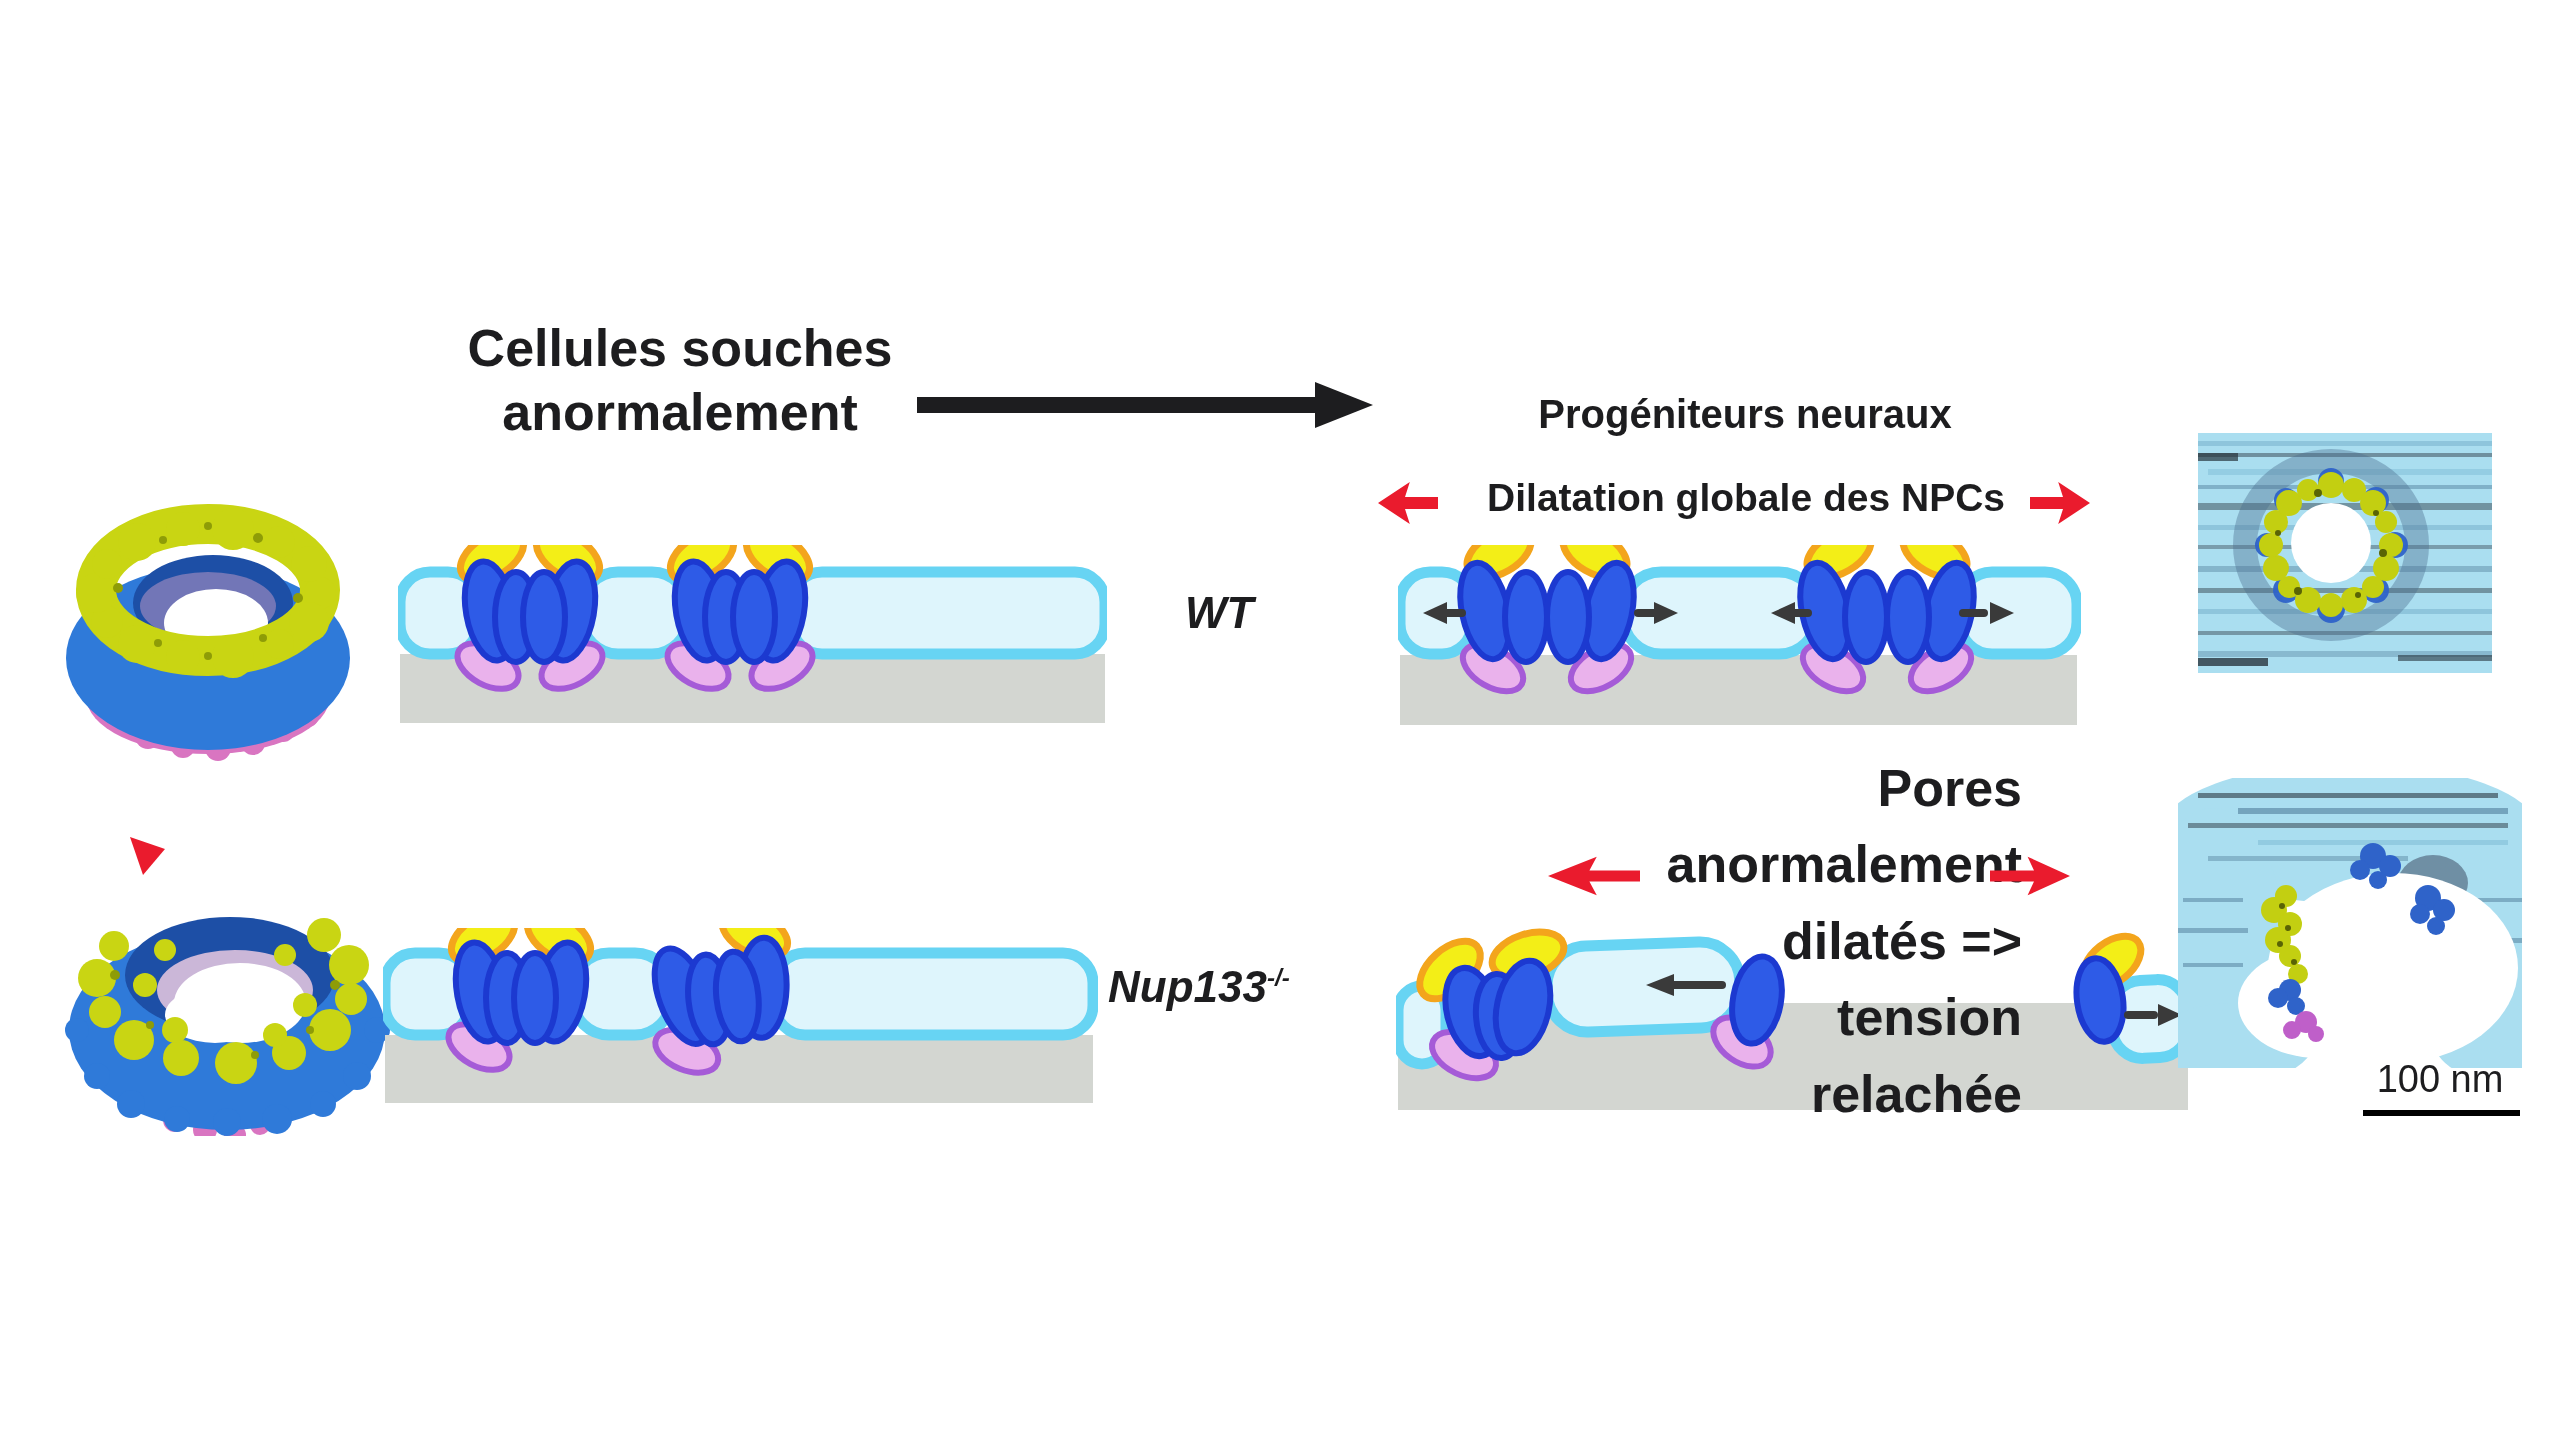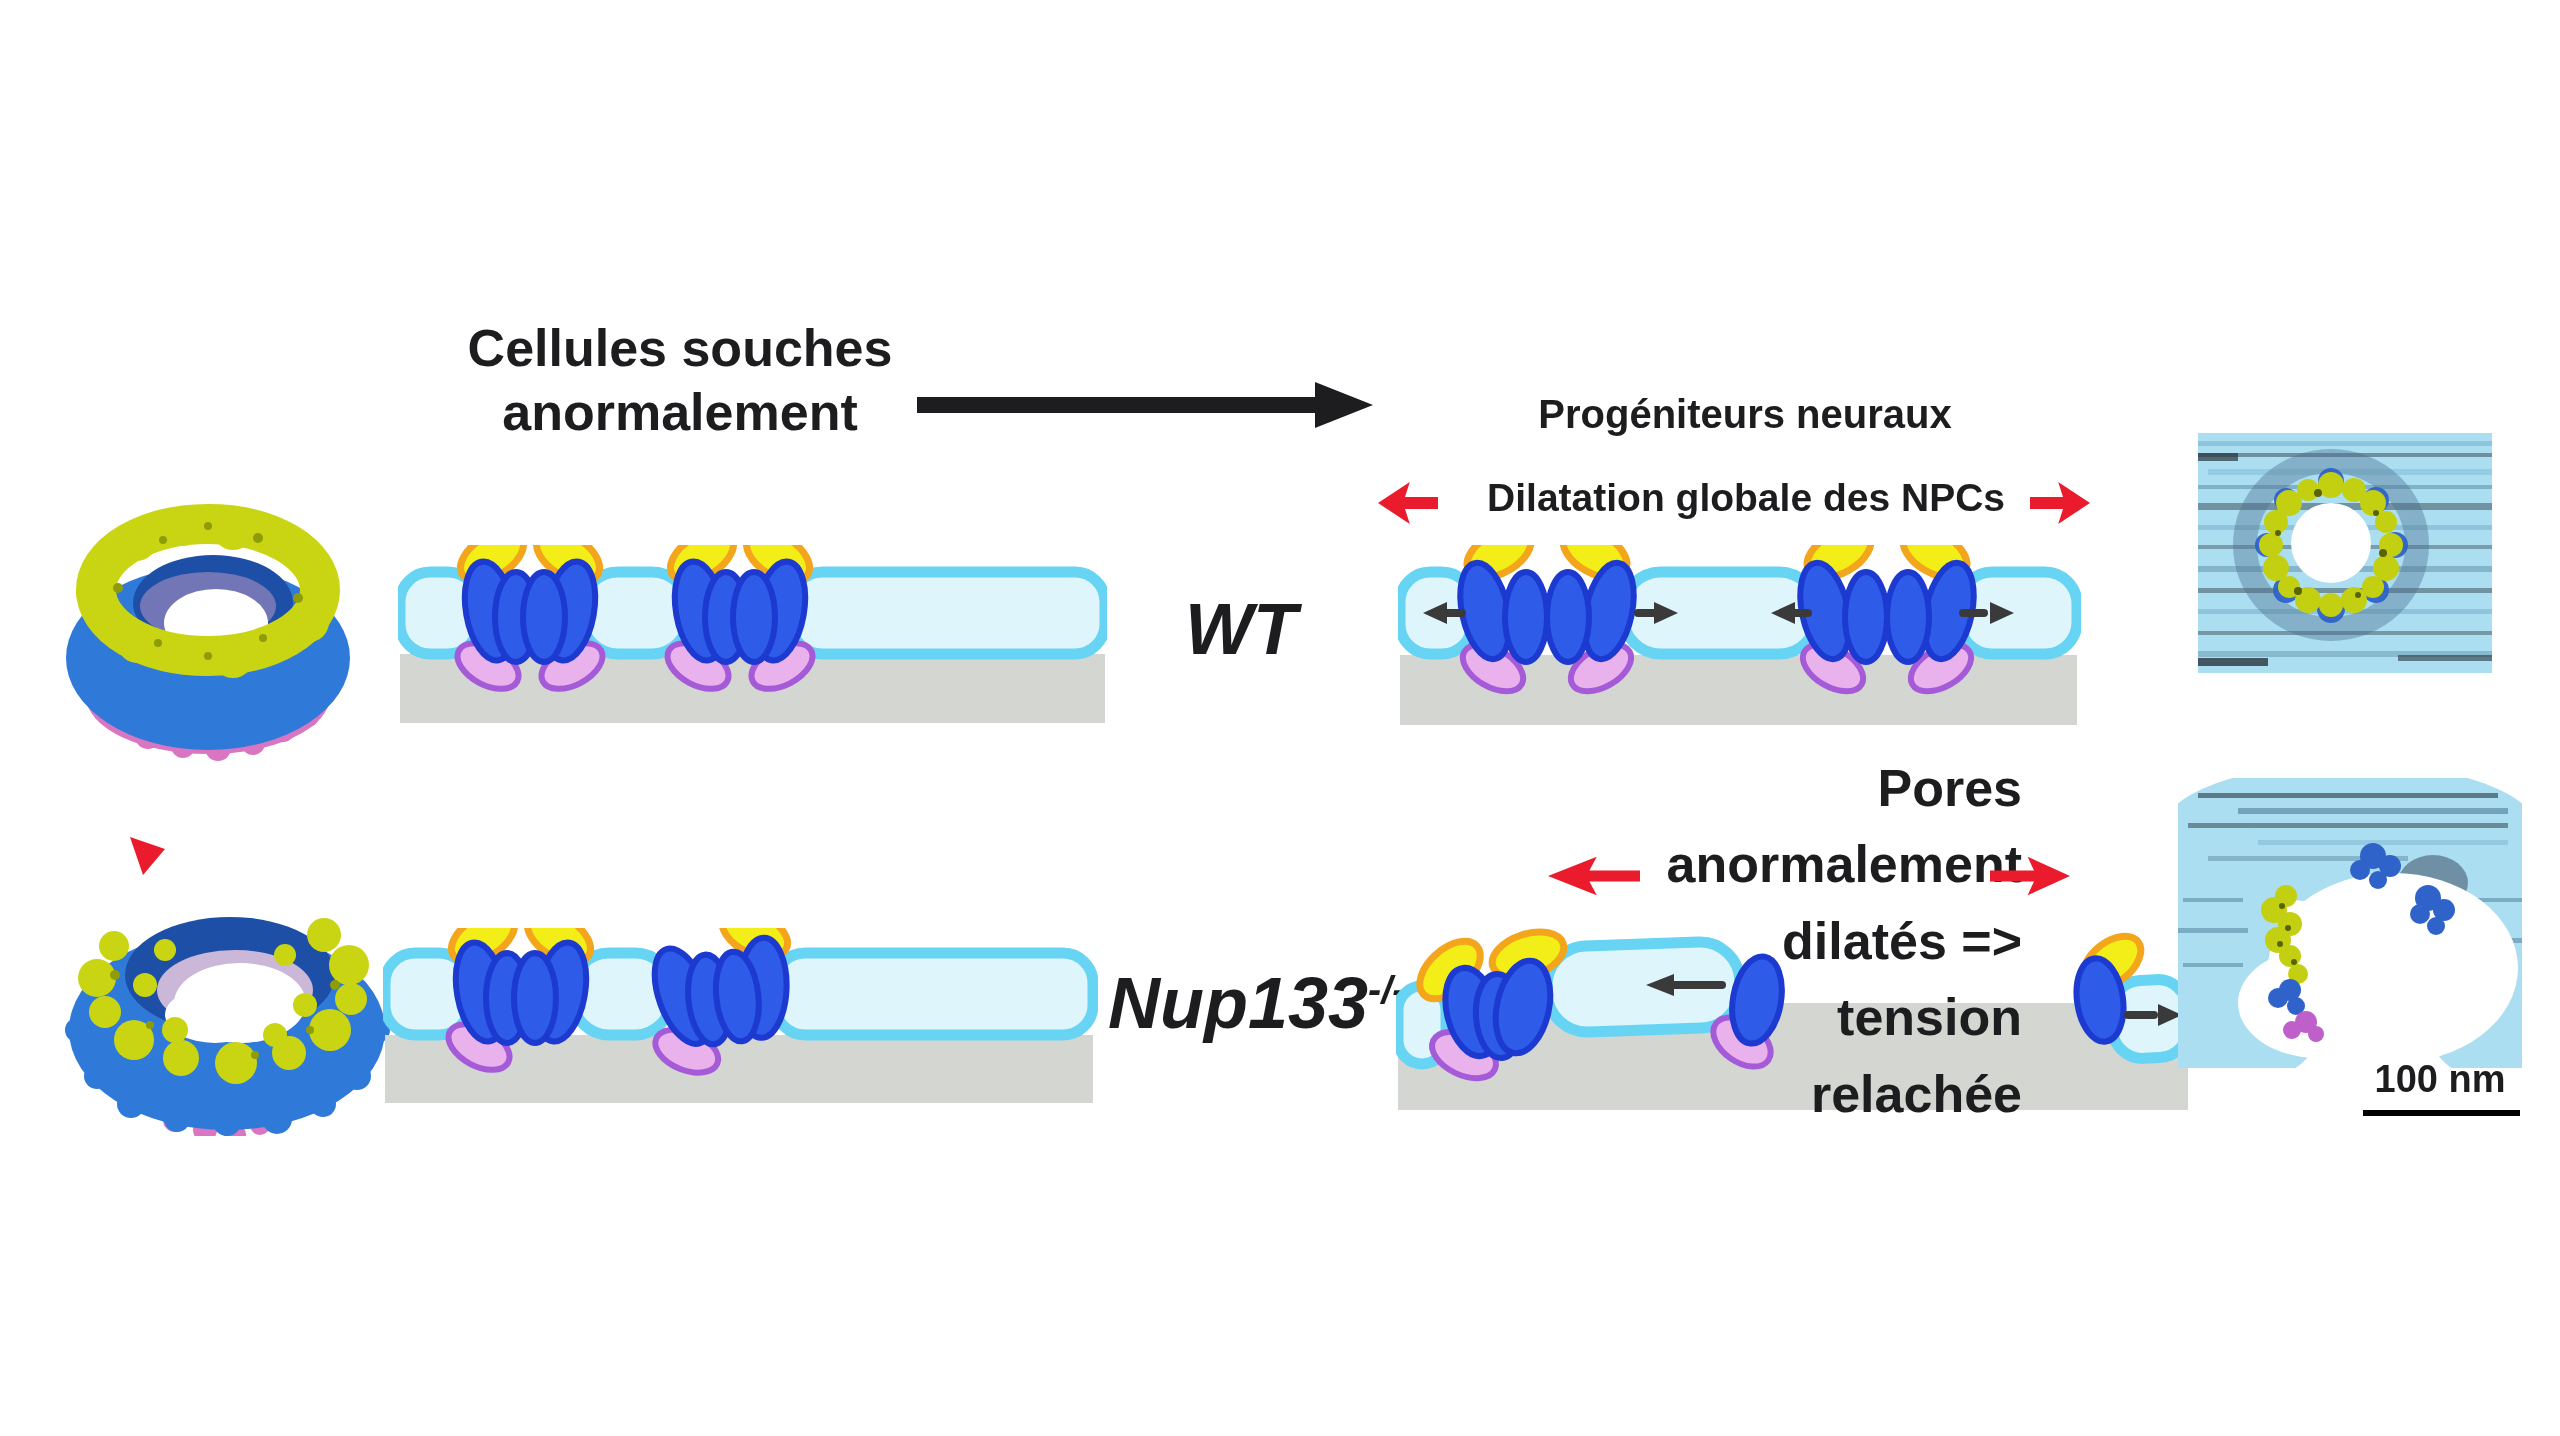--- a/index.html
+++ b/index.html
@@ -12,23 +12,23 @@
     --r3d_blue:#2f7ad9; --r3d_blue_dark:#1d4fa6; --r3d_pink:#d975c1;
     --em_bg:#aadef0; --em_yellow:#c3cf11; --em_blue:#2f63c9; --em_magenta:#bf5fc9;
   }
   html,body{margin:0;padding:0;background:#ffffff;}
   .page{position:relative;width:2560px;height:1136px;background:#fff;overflow:hidden;
         font-family:"Liberation Sans", sans-serif;color:var(--ink);}
   .abs{position:absolute;}
   .title{position:absolute;text-align:center;font-size:52px;line-height:1.24;font-weight:600;color:var(--ink);}
   .title-right{font-size:40px;margin-top:32px;}
   .annotation{position:absolute;text-align:right;font-weight:700;color:var(--ink);}
-  .rowlabel{position:absolute;font-style:italic;font-weight:700;font-size:72px;color:var(--ink);}
+  .rowlabel{position:absolute;font-style:italic;font-weight:700;font-size:44px;color:var(--ink);}
   .rowlabel sup{font-size:0.55em;font-weight:700;}
-  .scalebar-text{position:absolute;font-size:38px;font-weight:700;text-align:center;color:var(--ink);}
+  .scalebar-text{position:absolute;font-size:38px;font-weight:400;text-align:center;color:var(--ink);}
   .scalebar-line{position:absolute;background:#000;height:6px;}
   .yel{fill:var(--npc_yellow);stroke:var(--npc_yellow_dark);stroke-width:7;}
   .pnk{fill:var(--npc_pink);stroke:var(--npc_pink_dark);stroke-width:6;}
   .blu{fill:var(--npc_blue);stroke:var(--npc_blue_dark);stroke-width:6;}
   .mem{fill:var(--membrane_fill);stroke:var(--membrane_stroke);stroke-width:11;}
   .nuc{fill:var(--nucleus_gray);}
   .sline{stroke:var(--arrow_ink);stroke-width:8;fill:none;stroke-linecap:round;}
   .shead{fill:var(--arrow_ink);}
   .redarrow{fill:var(--red);}
 </style>

